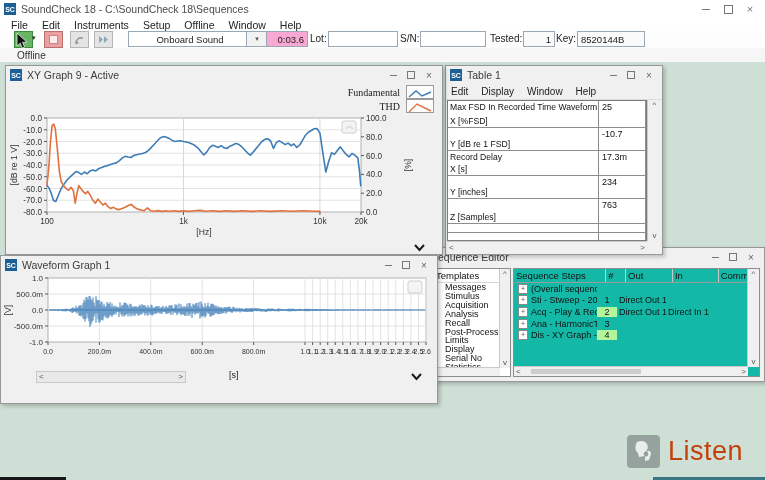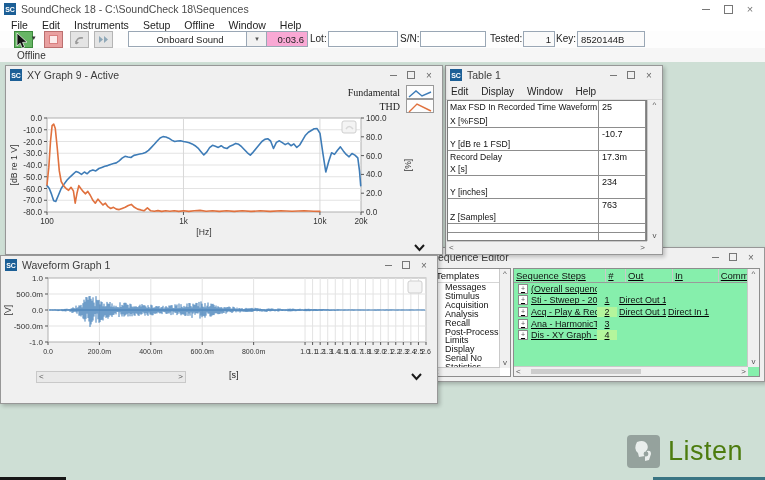--- a/index.html
+++ b/index.html
@@ -81,37 +81,37 @@
 
   
   #win-seq{left:426px;top:247px;width:337px;height:133px;z-index:1;}
   .tpl-panel{position:absolute;left:4px;top:20px;width:78px;bottom:4px;background:#fff;border:1px solid #8d8d8d;overflow:hidden;}
   .tpl-head{font-size:9.5px;color:#111;padding:1px 0 1px 4px;border-bottom:1px solid #d5d5d5;}
   .tpl-item{font-size:9px;color:#111;line-height:8.9px;padding-left:13px;white-space:nowrap;}
   .tpl-vscroll{position:absolute;right:0;top:0;bottom:8px;width:10px;background:#f0f0f0;border-left:1px solid #c9c9c9;
                display:flex;flex-direction:column;justify-content:space-between;align-items:center;}
   .tpl-hscroll{position:absolute;left:0;right:10px;bottom:0;height:8px;background:#f0f0f0;border-top:1px solid #c9c9c9;
                display:flex;align-items:center;}
-  .steps-panel{position:absolute;left:86px;top:20px;right:4px;bottom:4px;background:#86efac;border:1px solid #8d8d8d;overflow:hidden;text-decoration:underline;}
+  .steps-panel{position:absolute;left:86px;top:20px;right:4px;bottom:4px;background:#14b8a6;border:1px solid #8d8d8d;overflow:hidden;}
   .steps-head{display:flex;height:13px;border-bottom:1px solid #9a9a9a;}
   .steps-head span{font-size:9.5px;color:#111;padding:1px 2px;border-right:1px solid #c9c9c9;
                    overflow:hidden;white-space:nowrap;}
   .srow{display:flex;height:11.6px;align-items:center;}
   .scell{font-size:9px;color:#111;padding:0 2px;overflow:hidden;white-space:nowrap;flex:none;}
   .expand{width:8px;height:8px;border:1px solid #8a8a8a;background:#fff;font-size:7px;line-height:7px;
           text-align:center;color:#555;margin:0 3px 0 2px;flex:none;}
   .steps-vscroll{position:absolute;right:0;top:0;bottom:9px;width:11px;background:#f0f0f0;border-left:1px solid #c9c9c9;
                  display:flex;flex-direction:column;justify-content:space-between;align-items:center;}
   .steps-hscroll{position:absolute;left:0;right:11px;bottom:0;height:9px;background:#f0f0f0;border-top:1px solid #c9c9c9;
                  display:flex;align-items:center;}
   .hthumb{height:5px;background:#cdcdcd;width:110px;margin-left:8px;}
 
   
   .brand{position:absolute;right:22px;bottom:12px;display:flex;align-items:center;}
-  .brand .txt{font-size:27px;color:#4d7c0f;margin-left:8px;letter-spacing:0.5px;}
+  .brand .txt{font-size:27px;color:#c2410c;margin-left:8px;letter-spacing:0.5px;}
   .strip-left{position:absolute;left:0;bottom:0;width:66px;height:3px;background:#161616;}
   .strip-right{position:absolute;right:0;bottom:0;width:112px;height:3px;background:#3a7583;}
   .cursor{position:absolute;left:16px;top:33px;z-index:50;pointer-events:none;}
 </style>
 </head>
 <body>
 
 <div id="screen">
 
   <div class="titlebar">

